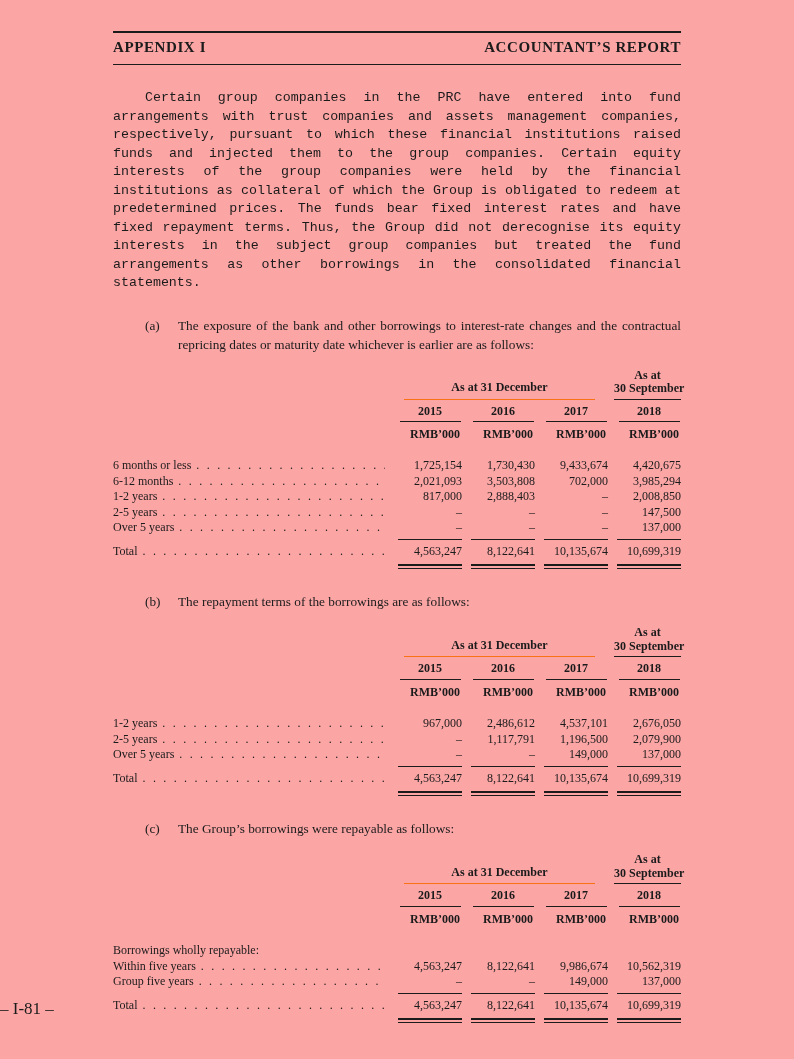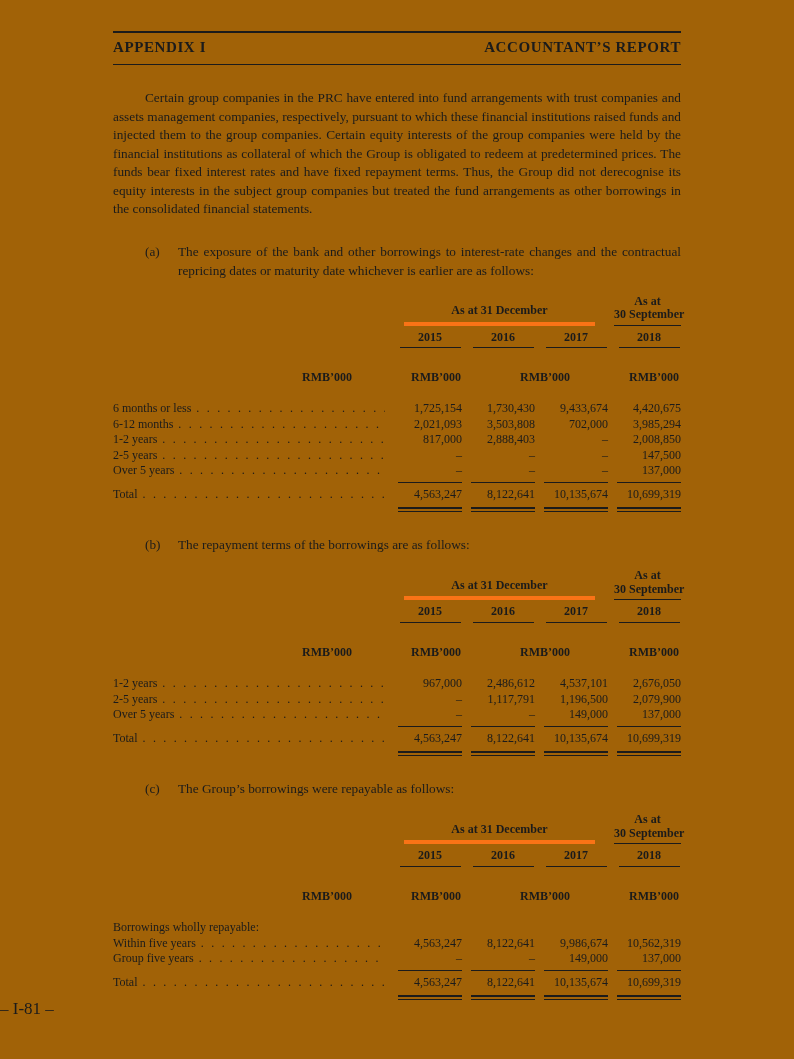--- a/index.html
+++ b/index.html
@@ -2,38 +2,38 @@
 <html><head>
 <meta charset="utf-8">
 <style>
   html, body { margin: 0; padding: 0; background: #ffffff; }
   body { width: 794px; height: 1059px; }
   .page {
     position: relative;
     width: 794px; height: 1059px;
     box-sizing: border-box;
     padding: 0 113px;
-    background: #a16207;
+    background: #fca5a5;
     overflow: hidden;
     color: #1b1b1b;
     font-family: "Liberation Serif", serif;
   }
   .toprule { margin-top: 31px; border-top: 2.6px solid #1b1b1b; }
   .pagehead {
     display: flex; justify-content: space-between;
     margin-top: 6px;
     font-size: 15px; font-weight: bold; letter-spacing: 0.6px;
     line-height: 17px;
   }
   .botrule { margin-top: 8px; border-top: 1.2px solid #1b1b1b; }
 
   .intro {
     margin: 24px 0 0 0;
     font-size: 13.3px; line-height: 18.5px;
-    text-align: justify; text-indent: 32px;
+    text-align: justify; text-indent: 32px; font-family: Liberation Mono, monospace;
   }
 
   .section {
     display: flex;
     margin-top: 23px;
     padding-left: 32px;
     font-size: 13.3px; line-height: 19px;
   }
   .marker { flex: 0 0 33px; }
   .stext { flex: 1 1 auto; text-align: justify; }
@@ -49,35 +49,35 @@
     content: ". . . . . . . . . . . . . . . . . . . . . . . . . . . . . . . . . . . . . . . . . . . . . . . . . . . . . . . . . . . .";
     letter-spacing: 2.2px;
   }
   .ncol {
     flex: 0 0 73px; width: 73px; box-sizing: border-box;
     padding-left: 9px; text-align: right; white-space: nowrap;
   }
   .g3 { flex: 0 0 219px; width: 219px; box-sizing: border-box; }
   .g3in {
     margin: 0 13px 0 15px; text-align: center; font-weight: bold;
-    border-bottom: 4px solid #f97316; padding-bottom: 3px;
+    border-bottom: 1px solid #f97316; padding-bottom: 3px;
   }
   .g1 { flex: 0 0 73px; width: 73px; box-sizing: border-box; }
   .g1in {
     margin-left: 6px; text-align: center; font-weight: bold;
     border-bottom: 1px solid #1b1b1b; padding-bottom: 3px;
     white-space: nowrap; line-height: 13.5px;
   }
   .hd2 { margin-top: 4px; }
   .yr { text-align: center; }
   .yrin {
     display: inline-block; min-width: 61px; text-align: center;
     font-weight: bold; border-bottom: 1px solid #1b1b1b; padding-bottom: 2px;
   }
-  .hd3 { margin-top: 22px; gap: 36px; }
+  .hd3 { margin-top: 5px; }
   .unit { font-weight: bold; padding-right: 2px; }
   .tbody { margin-top: 16px; }
   .rrow.above { margin-top: 4px; }
   .srule { border-top: 1px solid #1b1b1b; }
   .trow.total { margin-top: 4px; }
   .drule {
     margin-top: 4px; height: 2.6px;
     border-top: 2.6px solid #1b1b1b; border-bottom: 1px solid #1b1b1b;
   }
   .footer {

